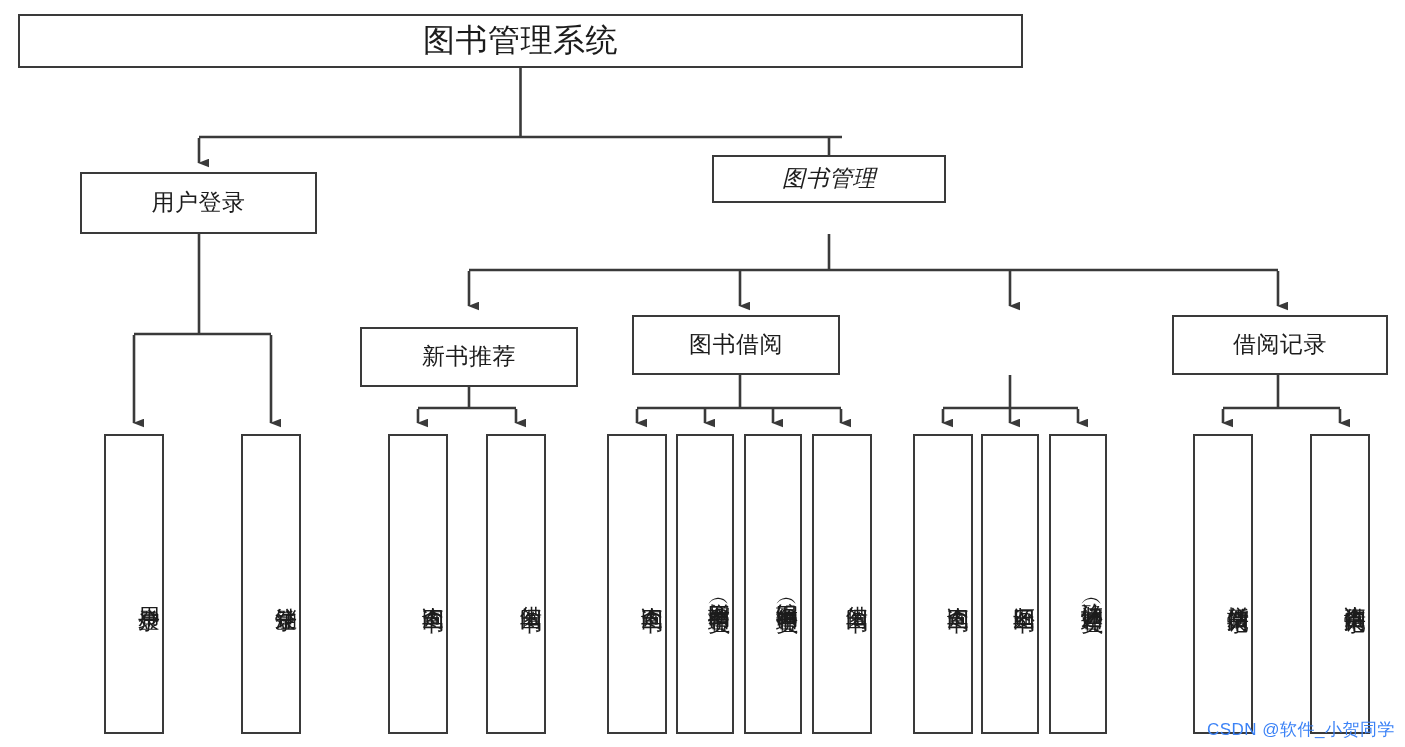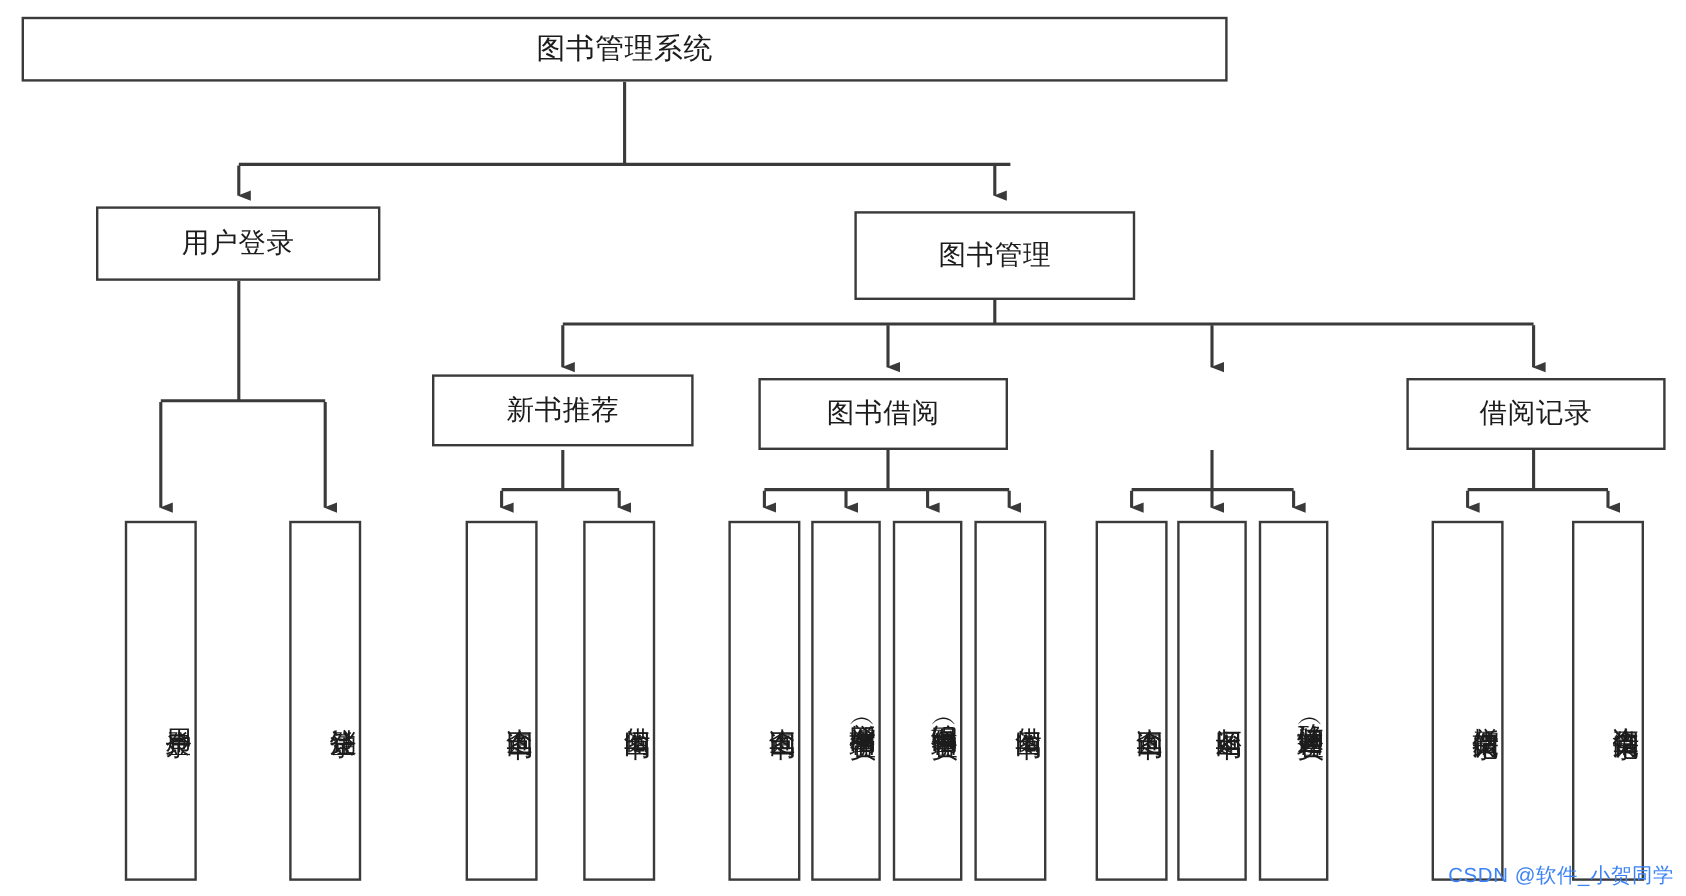--- a/index.html
+++ b/index.html
@@ -54,21 +54,21 @@
     white-space: nowrap;
   }
   .node.vert .label {
     white-space: normal;
   }
   #root-node {
     left: 18px;
     top: 14px;
     width: 1005px;
     height: 54px;
-    font-size: 24px;
+    font-size: 32px;
   }
   #watermark {
     position: absolute;
     right: 10px;
     bottom: 6px;
     font-size: 17px;
     color: #3b82f6;
     letter-spacing: 0.5px;
     white-space: nowrap;
     user-select: none;
@@ -130,25 +130,25 @@
     </g>
   </svg>
 
   <div class="node horiz" id="root-node">
     <span class="label">图书管理系统</span>
   </div>
 
   <div class="node horiz" style="left:80px; top:172px; width:237px; height:62px;">
     <span class="label">用户登录</span>
   </div>
-  <div class="node horiz" style="left:712px; top:176px; width:234px; height:74px;">
+  <div class="node horiz" style="left:712px; top:155px; width:234px; height:48px;font-style:italic;">
     <span class="label">图书管理</span>
   </div>
 
-  <div class="node horiz" style="left:360px; top:312px; width:218px; height:60px;justify-content:center;">
+  <div class="node horiz" style="left:360px; top:327px; width:218px; height:60px;justify-content:center;">
     <span class="label">新书推荐</span>
   </div>
   <div class="node horiz" style="left:632px; top:315px; width:208px; height:60px;">
     <span class="label">图书借阅</span>
   </div>
   <div class="node horiz" style="left:1172px; top:315px; width:216px; height:60px;">
     <span class="label">借阅记录</span>
   </div>
 
   <div class="node vert" style="left:104px; top:434px; width:60px; height:300px;">

